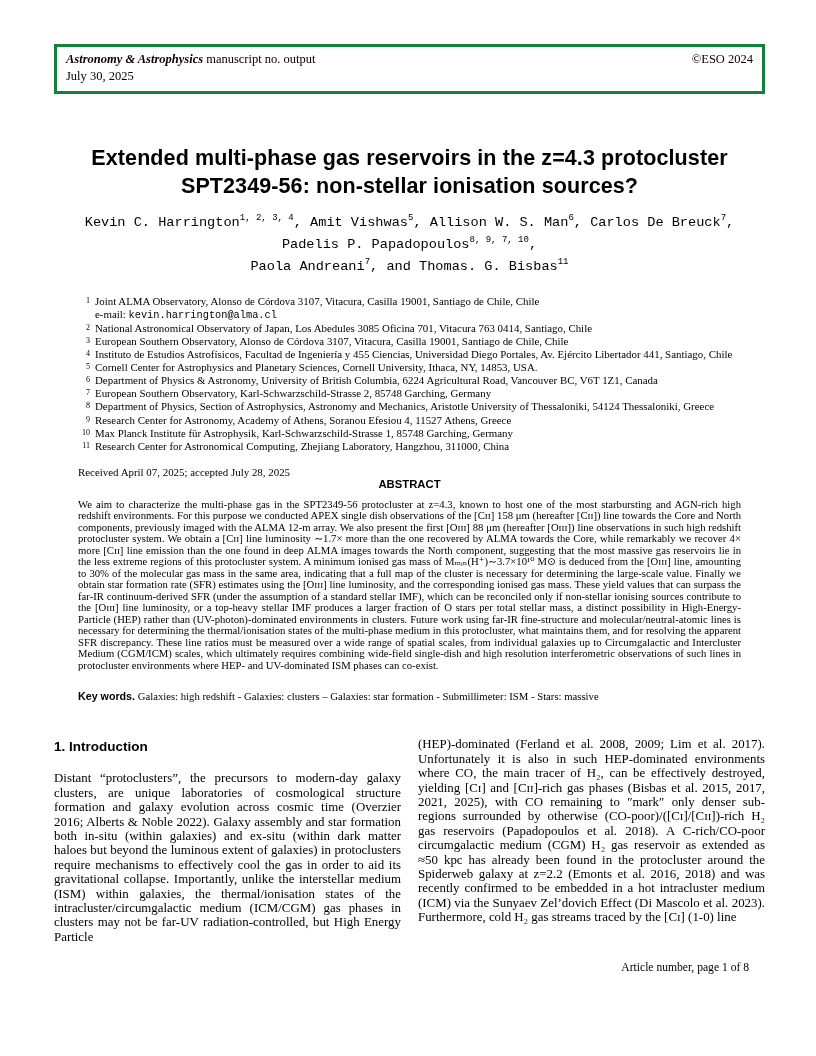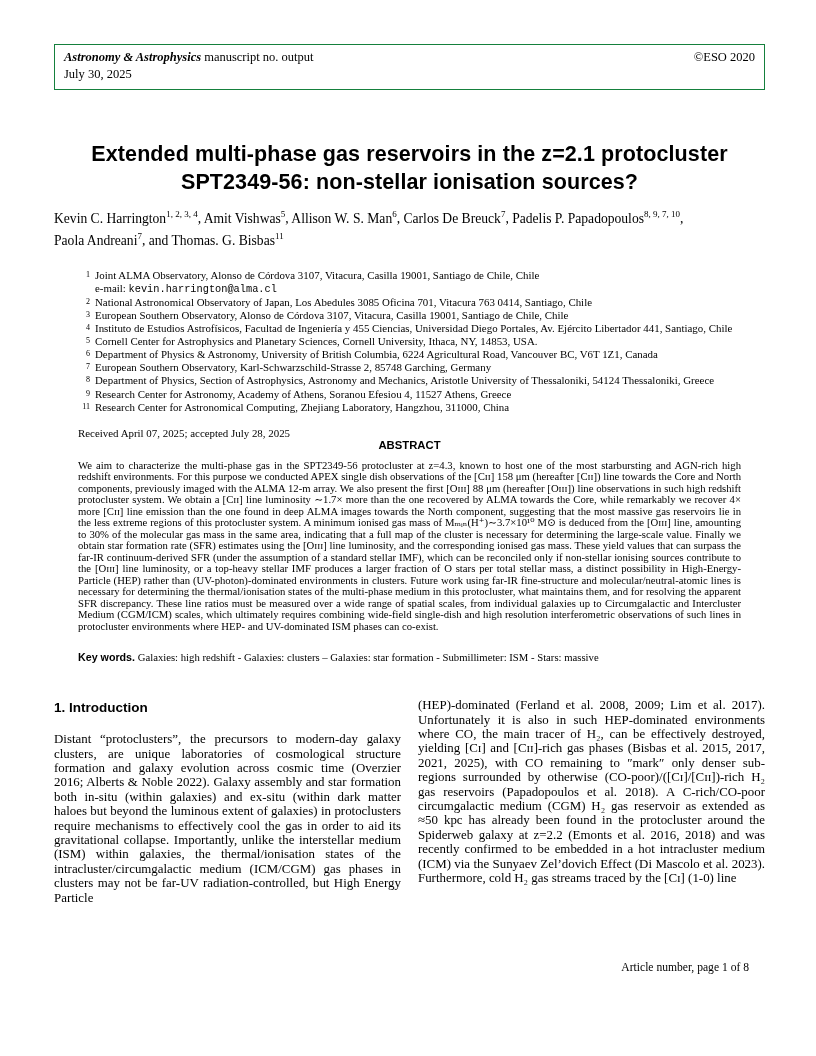--- a/index.html
+++ b/index.html
@@ -10,44 +10,45 @@
     background:#ffffff;
     color:#000;
     font-family:"Liberation Serif","DejaVu Serif",serif;
     overflow:hidden;
     box-sizing:border-box;
     padding:0 51px 0 54px;
   }
   
   .header-box {
     margin-top:44px;
-    border:1px solid #15803d;
+    border:3px solid #15803d;
     display:flex;
     justify-content:space-between;
     align-items:flex-start;
     padding:4px 9px 5px 9px;
     font-size:12.5px;
     line-height:1.38;
   }
   .journal-name { font-weight:bold; font-style:italic; }
   
   .title {
     margin:50px 0 0 0;
     text-align:center;
     font-family:"Liberation Sans","DejaVu Sans",sans-serif;
     font-weight:bold;
     font-size:21.5px;
     line-height:1.33;
     letter-spacing:0.1px;
   }
   
   .authors-line {
-    text-align:left;
+    text-align:center;
     font-size:13.6px;
     line-height:22px;
+    font-family:Liberation Mono, monospace;
   }
   .authors-block { margin-top:11px; }
   .authors-line sup { font-size:9px; line-height:0; }
   
   .affiliations { margin-top:17px; padding-left:24px; font-size:10.9px; line-height:13.1px; }
   .aff-row { display:flex; }
   .aff-num {
     flex:0 0 17px;
     text-align:right;
     padding-right:5px;
@@ -108,24 +109,24 @@
 </head>
 <body>
 
 <div class="page">
 
   <div class="header-box">
     <div class="header-left">
       <div><span class="journal-name">Astronomy &amp; Astrophysics</span><span> manuscript no. output</span></div>
       <div>July 30, 2025</div>
     </div>
-    <div class="header-right">©ESO 2020</div>
+    <div class="header-right">©ESO 2024</div>
   </div>
 
-  <h1 class="title"><span>Extended multi-phase gas reservoirs in the z=2.1 protocluster</span><br><span>SPT2349-56: non-stellar ionisation sources?</span></h1>
+  <h1 class="title"><span>Extended multi-phase gas reservoirs in the z=4.3 protocluster</span><br><span>SPT2349-56: non-stellar ionisation sources?</span></h1>
 
   <div class="authors-block">
     <div class="authors-line" id="authors-line1"><span>Kevin C. Harrington</span><sup>1, 2, 3, 4</sup>, <span>Amit Vishwas</span><sup>5</sup>, <span>Allison W. S. Man</span><sup>6</sup>, <span>Carlos De Breuck</span><sup>7</sup>, <span>Padelis P. Papadopoulos</span><sup>8, 9, 7, 10</sup>,</div>
     <div class="authors-line" id="authors-line2"><span>Paola Andreani</span><sup>7</sup>, <span>and Thomas. G. Bisbas</span><sup>11</sup></div>
   </div>
 
   <div class="affiliations" id="affiliations">
       <div class="aff-row">
         <span class="aff-num">1</span>
         <span class="aff-text">Joint ALMA Observatory, Alonso de Córdova 3107, Vitacura, Casilla 19001, Santiago de Chile, Chile<div class="aff-email-line"><span>e-mail: </span><span class="mono">kevin.harrington@alma.cl</span></div></span>
@@ -156,20 +157,24 @@
       </div>
       <div class="aff-row">
         <span class="aff-num">8</span>
         <span class="aff-text">Department of Physics, Section of Astrophysics, Astronomy and Mechanics, Aristotle University of Thessaloniki, 54124 Thessaloniki, Greece</span>
       </div>
       <div class="aff-row">
         <span class="aff-num">9</span>
         <span class="aff-text">Research Center for Astronomy, Academy of Athens, Soranou Efesiou 4, 11527 Athens, Greece</span>
       </div>
       <div class="aff-row">
+        <span class="aff-num">10</span>
+        <span class="aff-text">Max Planck Institute für Astrophysik, Karl-Schwarzschild-Strasse 1, 85748 Garching, Germany</span>
+      </div>
+      <div class="aff-row">
         <span class="aff-num">11</span>
         <span class="aff-text">Research Center for Astronomical Computing, Zhejiang Laboratory, Hangzhou, 311000, China</span>
       </div>
     </div>
 
   <div class="received">Received April 07, 2025; accepted July 28, 2025</div>
 
   <div class="abstract-heading">ABSTRACT</div>
   <p class="abstract-text">We aim to characterize the multi-phase gas in the SPT2349-56 protocluster at z=4.3, known to host one of the most starbursting and AGN-rich high redshift environments. For this purpose we conducted APEX single dish observations of the [Cɪɪ] 158 μm (hereafter [Cɪɪ]) line towards the Core and North components, previously imaged with the ALMA 12-m array. We also present the first [Oɪɪɪ] 88 μm (hereafter [Oɪɪɪ]) line observations in such high redshift protocluster system. We obtain a [Cɪɪ] line luminosity ∼1.7× more than the one recovered by ALMA towards the Core, while remarkably we recover 4× more [Cɪɪ] line emission than the one found in deep ALMA images towards the North component, suggesting that the most massive gas reservoirs lie in the less extreme regions of this protocluster system. A minimum ionised gas mass of Mₘᵢₙ(H⁺)∼3.7×10¹⁰ M⊙ is deduced from the [Oɪɪɪ] line, amounting to 30% of the molecular gas mass in the same area, indicating that a full map of the cluster is necessary for determining the large-scale value. Finally we obtain star formation rate (SFR) estimates using the [Oɪɪɪ] line luminosity, and the corresponding ionised gas mass. These yield values that can surpass the far-IR continuum-derived SFR (under the assumption of a standard stellar IMF), which can be reconciled only if non-stellar ionising sources contribute to the [Oɪɪɪ] line luminosity, or a top-heavy stellar IMF produces a larger fraction of O stars per total stellar mass, a distinct possibility in High-Energy-Particle (HEP) rather than (UV-photon)-dominated environments in clusters. Future work using far-IR fine-structure and molecular/neutral-atomic lines is necessary for determining the thermal/ionisation states of the multi-phase medium in this protocluster, what maintains them, and for resolving the apparent SFR discrepancy. These line ratios must be measured over a wide range of spatial scales, from individual galaxies up to Circumgalactic and Intercluster Medium (CGM/ICM) scales, which ultimately requires combining wide-field single-dish and high resolution interferometric observations of such lines in protocluster environments where HEP- and UV-dominated ISM phases can co-exist.</p>
 

